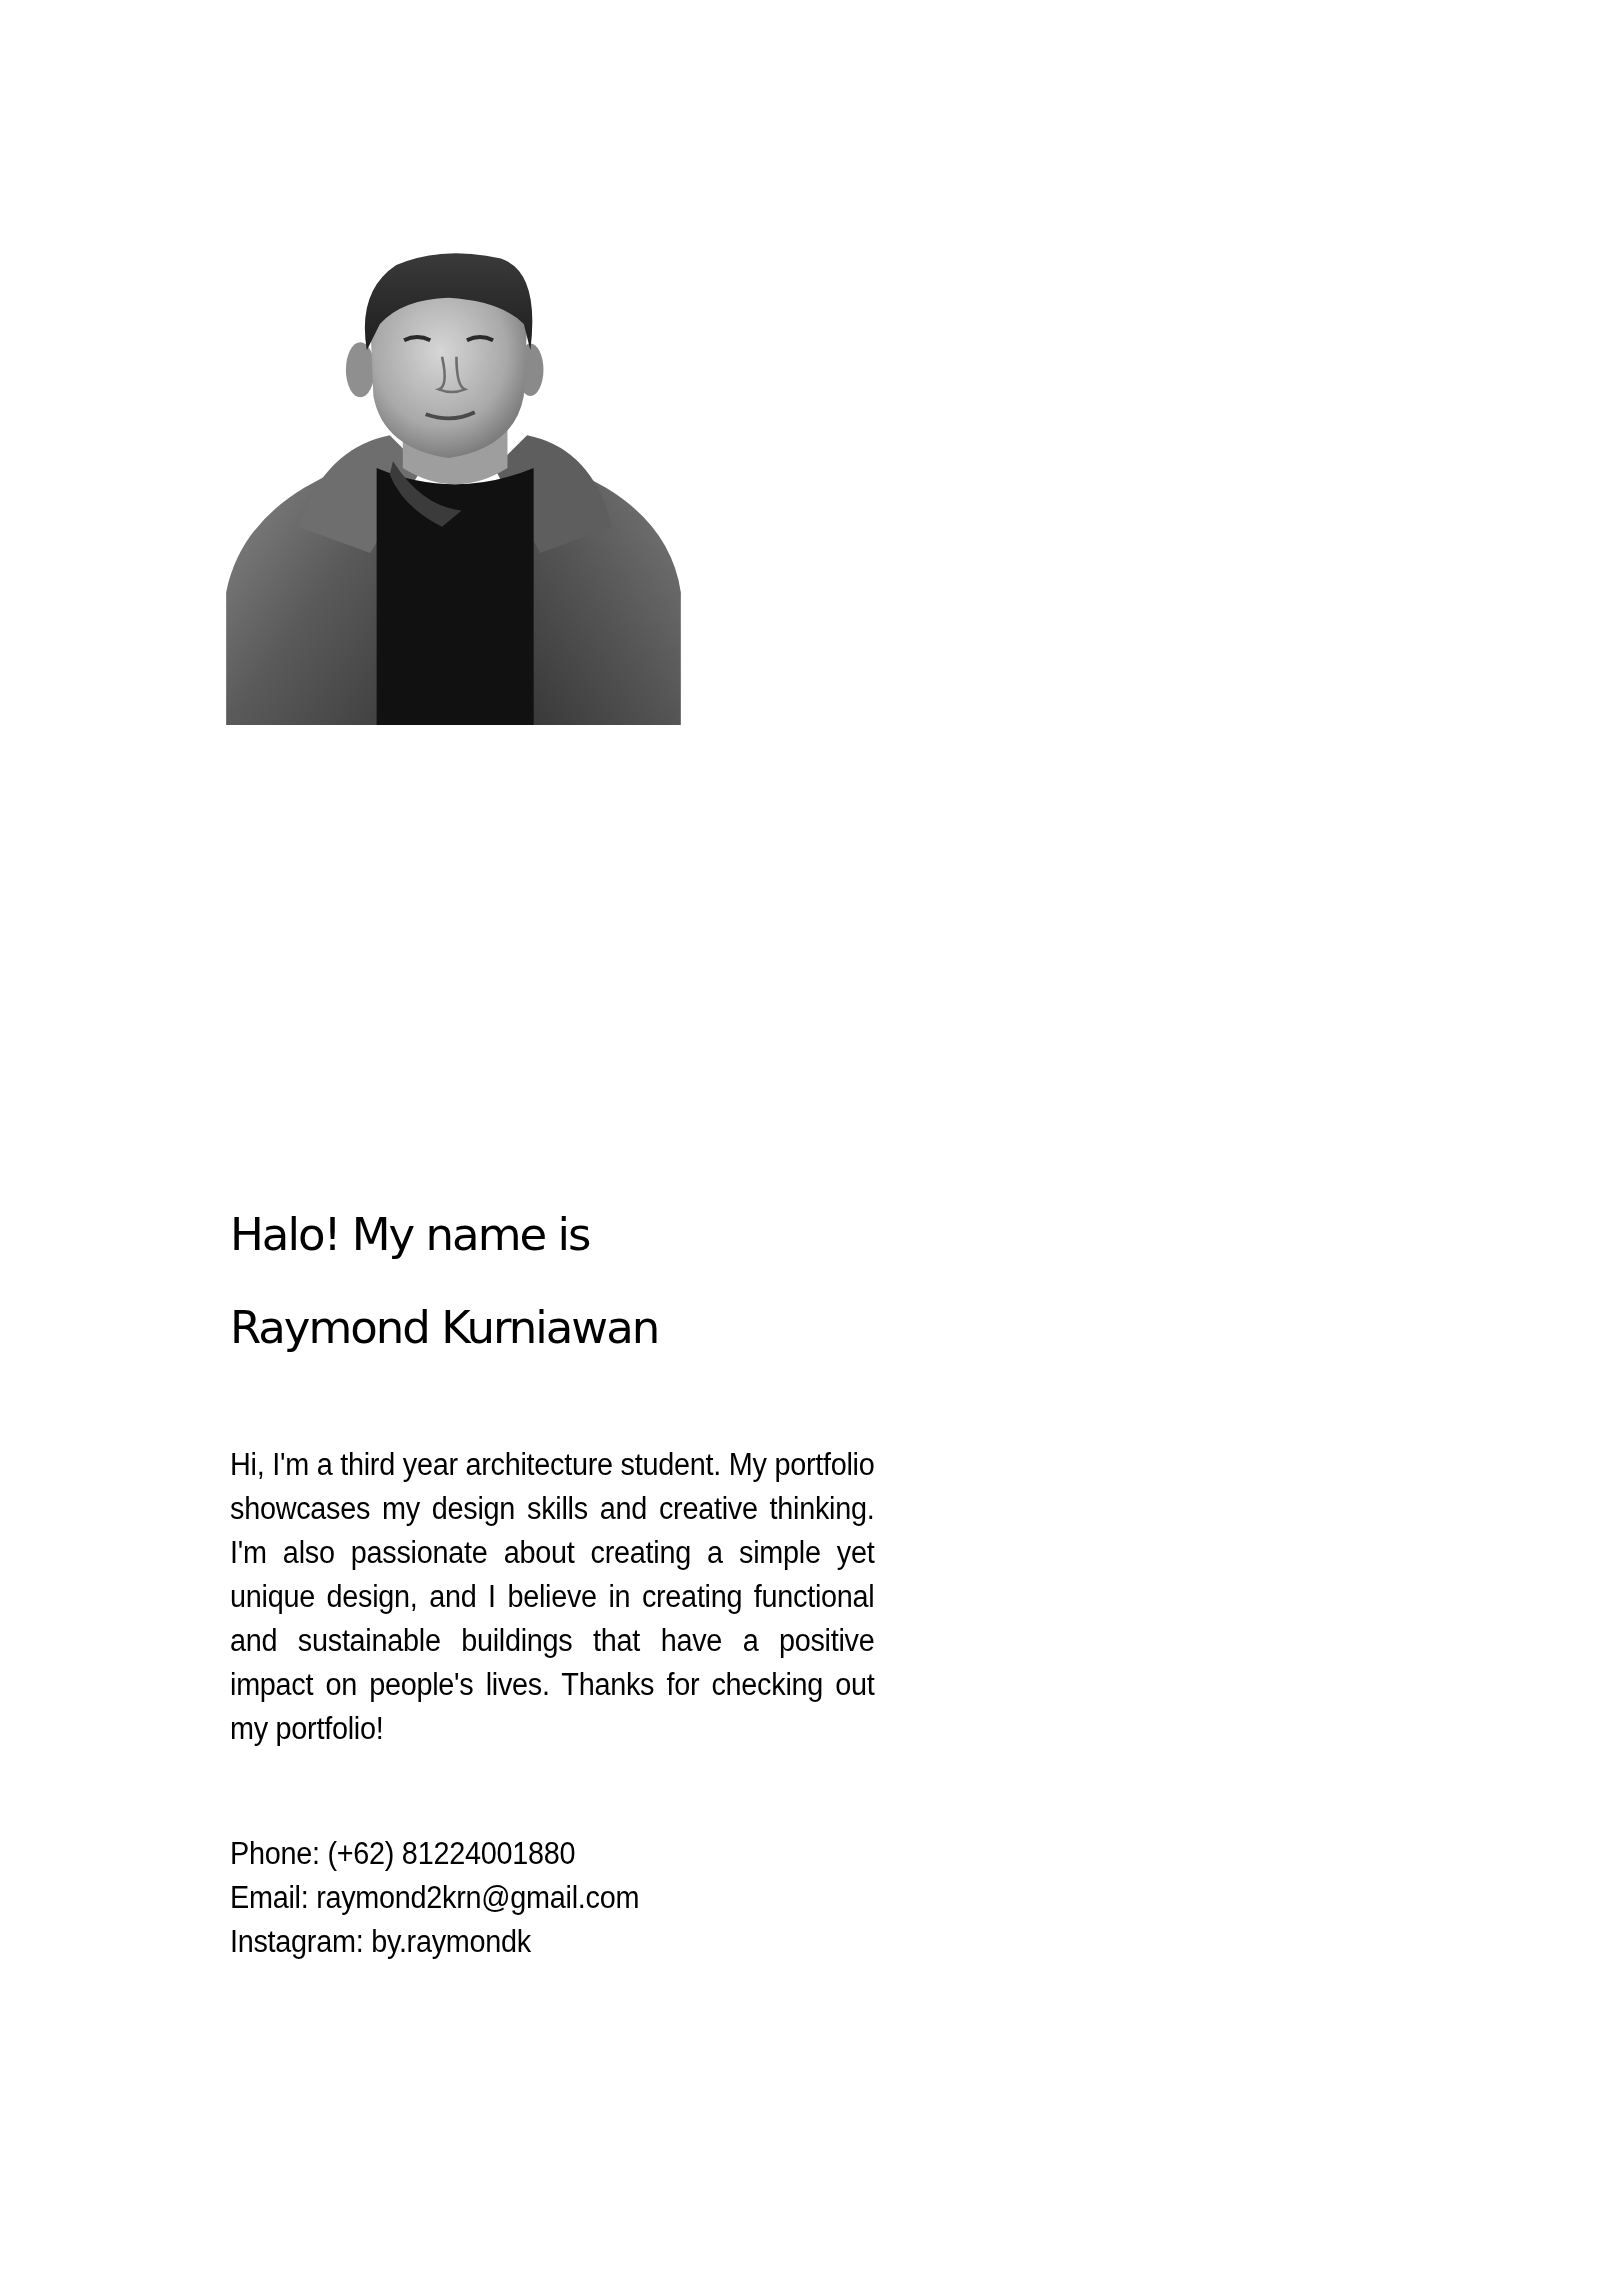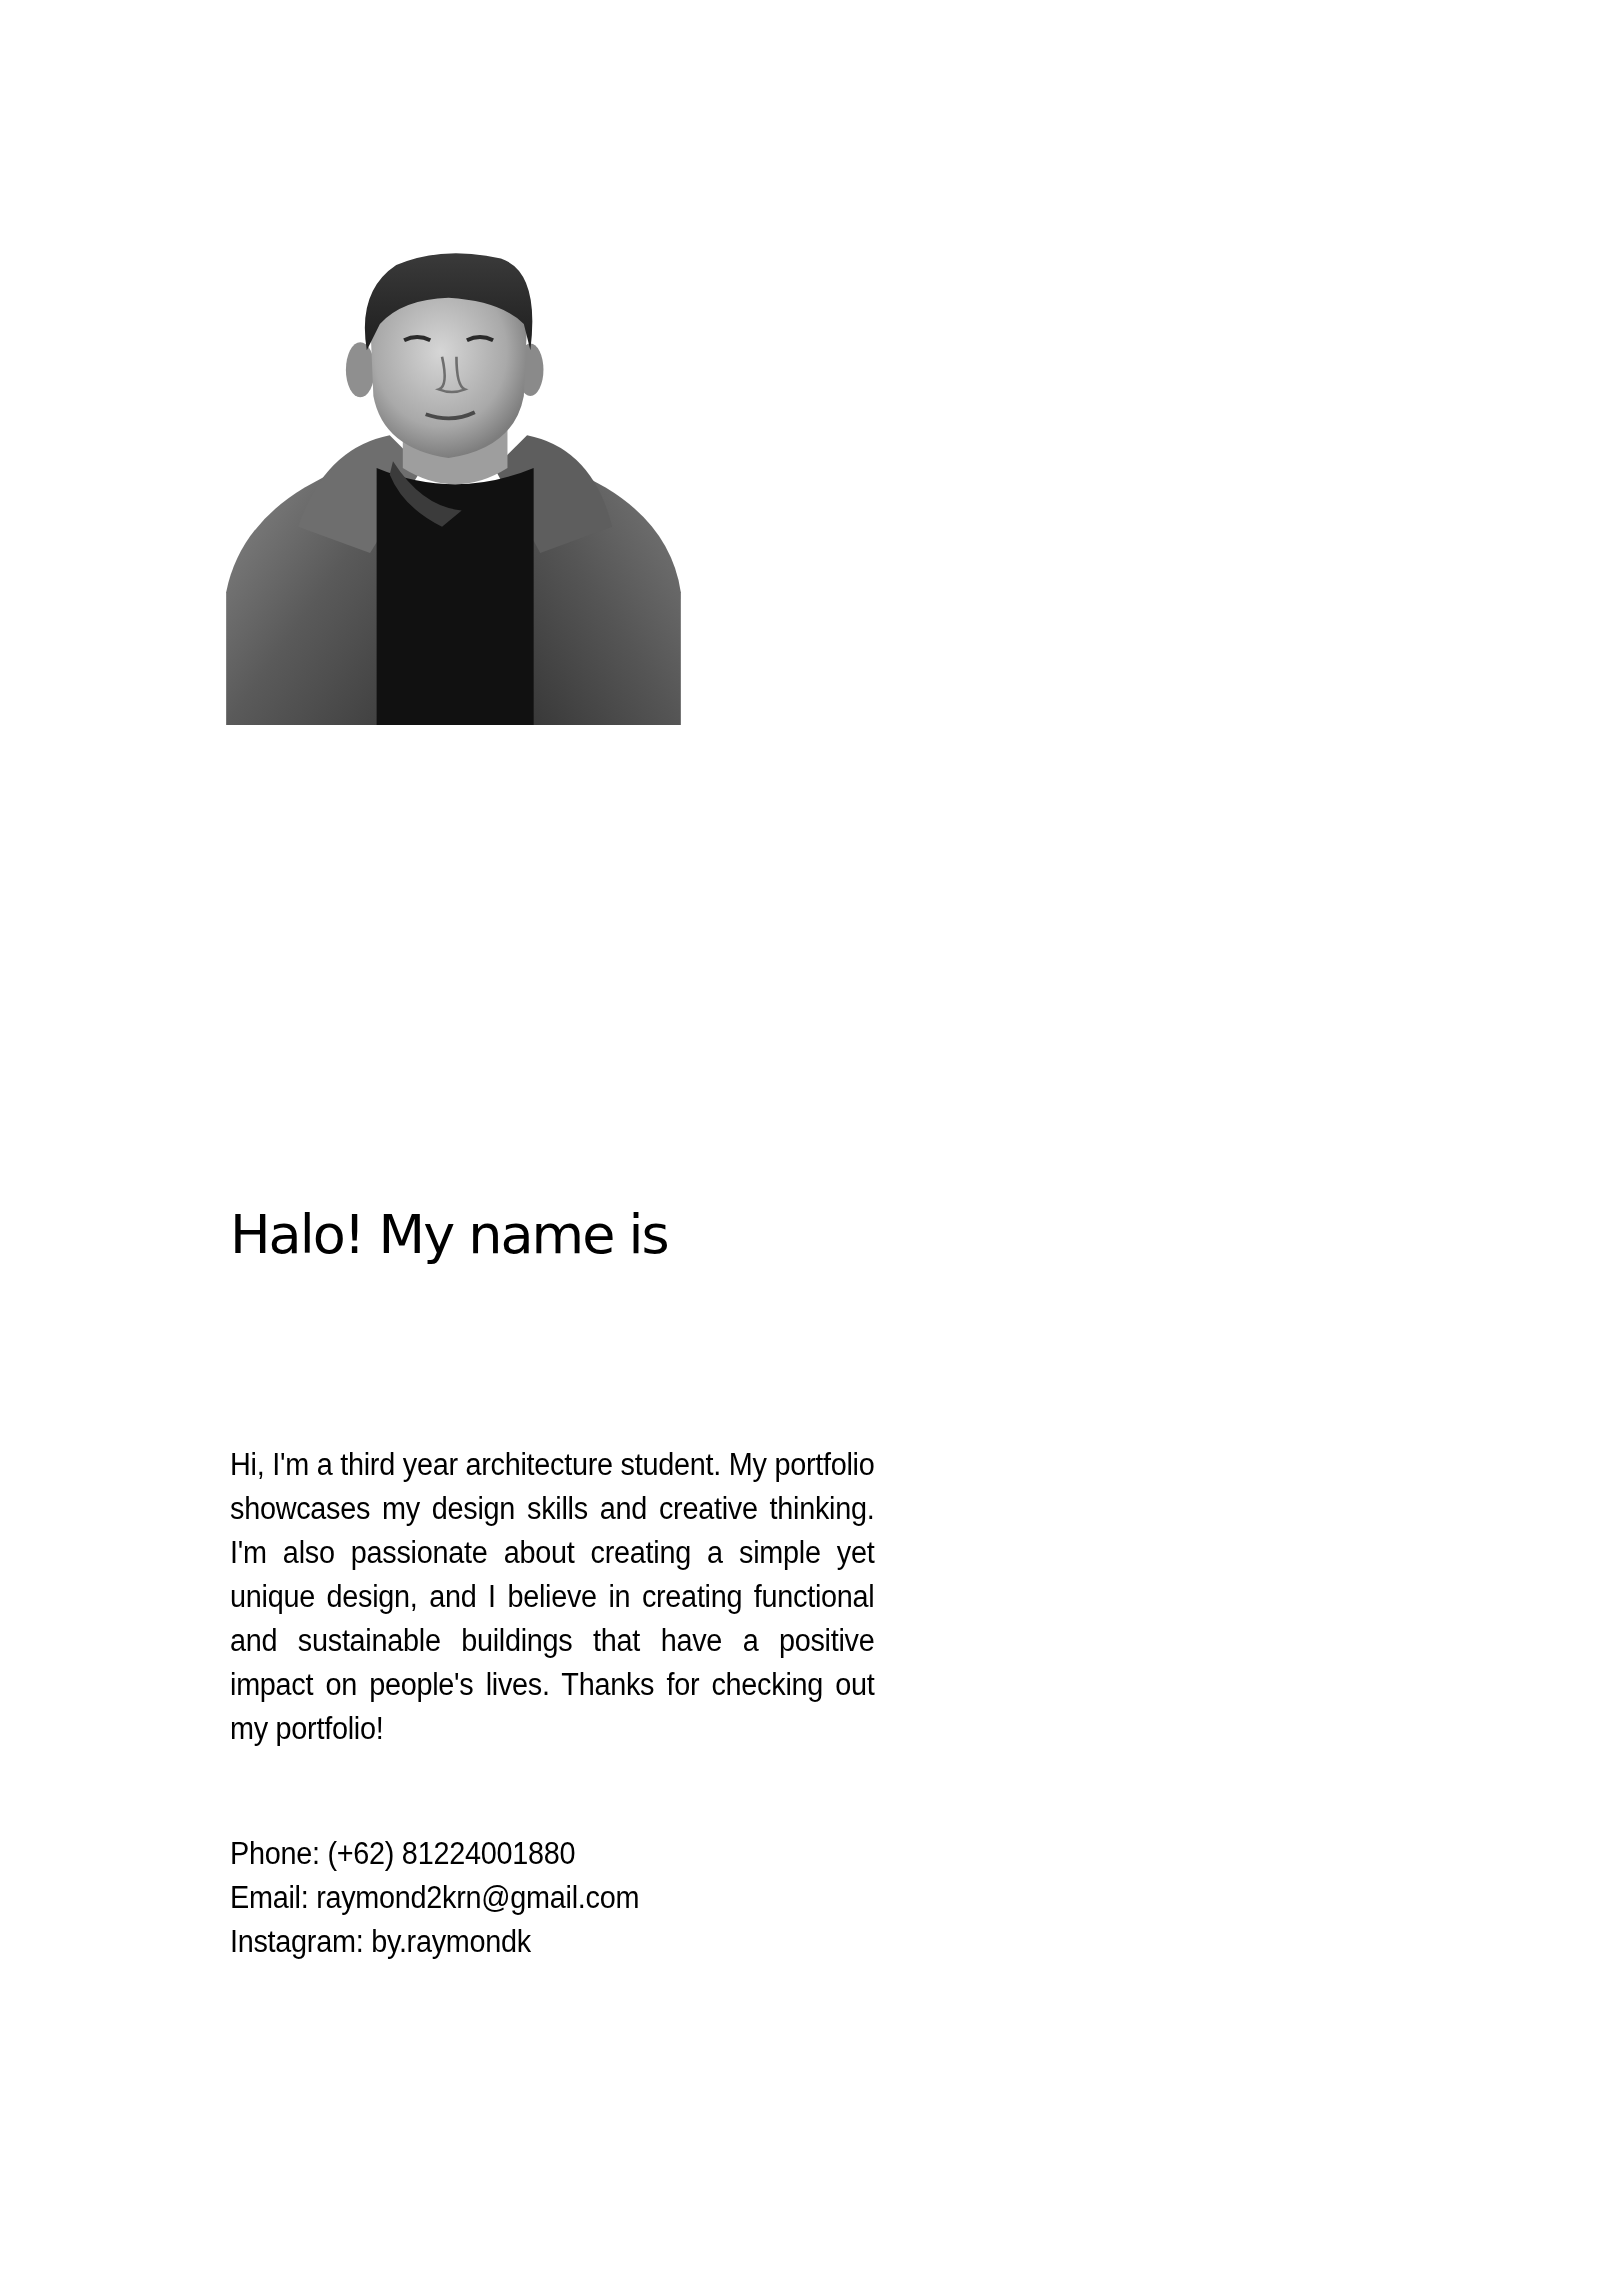--- a/index.html
+++ b/index.html
@@ -27,21 +27,21 @@
       width: 100%;
       height: 100%;
     }
     .greeting {
       position: absolute;
       left: 230px;
       top: 1188px;
       width: 785px;
       font-family: "DejaVu Sans", sans-serif;
       font-weight: normal;
-      font-size: 54px;
+      font-size: 45px;
       line-height: 93px;
       letter-spacing: -2px;
       margin: 0;
     }
     .greeting span { display: block; white-space: nowrap; }
     .bio {
       position: absolute;
       left: 230px;
       top: 1443px;
       width: 645px;
@@ -118,20 +118,21 @@
     <path d="M368 135 Q388 125 408 135" stroke="#2a2a2a" stroke-width="6" fill="none"></path>
 
     <path d="M330 160 Q340 205 325 210 Q345 218 365 210 Q352 205 352 160" stroke="#6e6e6e" stroke-width="4" fill="none"></path>
 
     <path d="M305 248 Q345 262 380 245" stroke="#4a4a4a" stroke-width="6" fill="none"></path>
   </svg>
 </div>
 
 <h1 class="greeting">
   <span>Halo! My name is</span>
+  <span>Raymond Kurniawan</span>
 </h1>
 
 <p class="bio">Hi, I'm a third year architecture student. My portfolio showcases my design skills and creative thinking. I'm also passionate about creating a simple yet unique design, and I believe in creating functional and sustainable buildings that have a positive impact on people's lives. Thanks for checking out my portfolio!</p>
 
 <div class="contacts">
   <span class="contact-line">Phone: (+62) 81224001880</span>
   <span class="contact-line">Email: raymond2krn@gmail.com</span>
   <span class="contact-line">Instagram: by.raymondk</span>
 </div>
 

